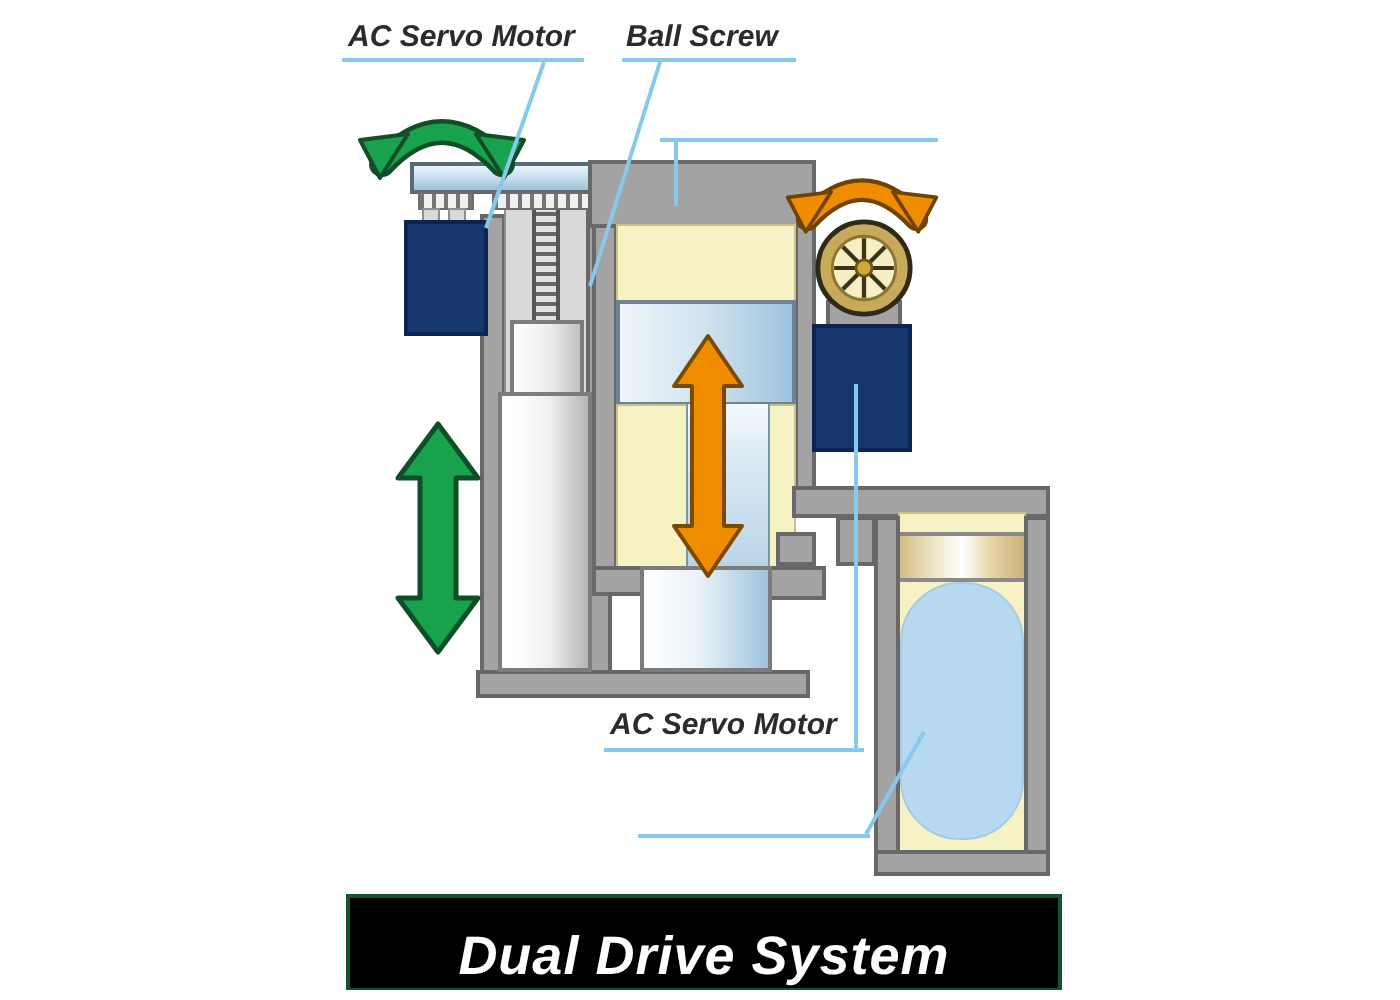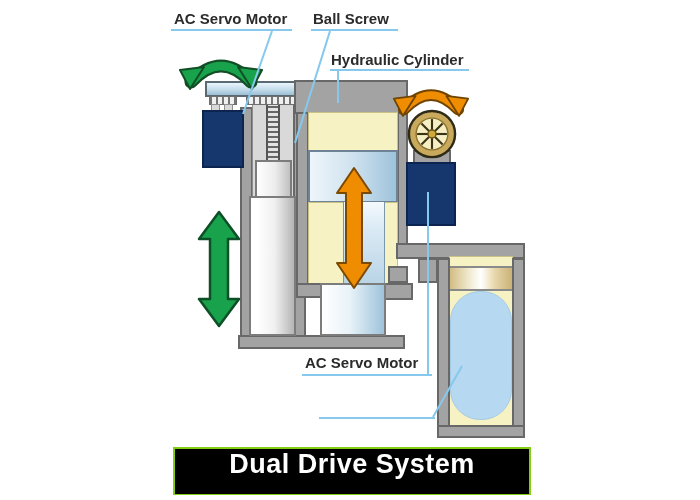--- a/index.html
+++ b/index.html
@@ -1,18 +1,19 @@
 <!DOCTYPE html>
 <html style="--motor_navy: #15376e; --structure_gray: #a3a3a3; --structure_border: #686868; --fluid_cream: #f7f2c4; --piston_blue: #9ec3dc; --assist_fluid_blue: #b6d8f0; --arrow_green: #17a24b; --arrow_orange: #f08c00; --leader_blue: #86c9ec; --banner_bg: #000000; --banner_fg: #ffffff;"><head>
 <meta charset="utf-8">
 <style>
   html,body{margin:0;padding:0;background:#fff;}
   .canvas{
     position:relative;width:700px;height:495px;background:#ffffff;overflow:hidden;
     font-family:"Liberation Sans", sans-serif;
+    font-style:italic;
   }
   .p{position:absolute;box-sizing:border-box;}
   .gray{background:var(--structure_gray);border:2px solid var(--structure_border);}
   .lgray{background:#d9d9d9;border:1px solid #8f8f8f;}
   .navy{background:var(--motor_navy);border:2px solid #0b2450;}
   .cream{background:var(--fluid_cream);border:1px solid #c9c186;}
   .belt{background:linear-gradient(180deg,#eaf5fb 0%,#c3dcea 55%,#9dbfd4 100%);border:2px solid #5a6a74;}
   .teeth{background:repeating-linear-gradient(90deg,#767676 0 2px,#f0f0f0 2px 6px);border:1px solid #6e6e6e;}
   .thread{background:repeating-linear-gradient(180deg,#666 0 2px,#e3e3e3 2px 5px);border-left:2px solid #555;border-right:2px solid #555;}
   .nut{background:linear-gradient(90deg,#ffffff 0%,#ececec 55%,#c0c0c0 100%);border:2px solid #7c7c7c;}
@@ -22,21 +23,21 @@
   .foot{background:linear-gradient(90deg,#ffffff 0%,#e8f2f8 45%,var(--piston_blue) 100%);border:2px solid #7c7c7c;}
   .band{background:linear-gradient(90deg,#d0b97e 0%,#f0e8cc 30%,#ffffff 50%,#e6d6a8 72%,#c9af74 100%);border-top:2px solid #8a8a8a;border-bottom:2px solid #8a8a8a;}
   .blob{background:var(--assist_fluid_blue);border:1px solid #a5cbe4;border-radius:30px;}
   .lbl{position:absolute;font-weight:bold;font-size:15px;color:#2b2b2b;white-space:nowrap;z-index:50;}
   .overlay{position:absolute;left:0;top:0;z-index:40;pointer-events:none;}
   .arrow{position:absolute;z-index:30;}
   .wheel{position:absolute;z-index:28;}
   .banner{
     position:absolute;left:173px;top:447px;width:354px;height:45px;
     background:var(--banner_bg);color:var(--banner_fg);
-    border:2px solid #84cc16;display:flex;align-items:flex-start;justify-content:center;
+    border:2px solid #14532d;display:flex;align-items:flex-end;justify-content:center;
     font-size:27px;font-weight:bold;z-index:60;letter-spacing:0.5px;
   }
 </style>
 </head>
 <body>
 
 <div class="canvas">
 
   <div class="p gray" style="left:238px;top:335px;width:167px;height:14px;"></div>
 
@@ -119,20 +120,19 @@
       <line x1="272" y1="31" x2="243" y2="114"></line>
       <line x1="330" y1="31" x2="295" y2="143"></line>
       <line x1="338" y1="70" x2="338" y2="103"></line>
       <line x1="428" y1="375" x2="428" y2="192"></line>
       <line x1="433" y1="417" x2="462" y2="366"></line>
     </g>
   </svg>
 
   <div class="lbl" style="left:174px;top:10px;">AC Servo Motor</div>
   <div class="lbl" style="left:313px;top:10px;">Ball Screw</div>
-  <div class="lbl" style="left:331px;top:51px;">Hydraulic Cylinder</div>
   <div class="lbl" style="left:305px;top:354px;">AC Servo Motor</div>
 
   <div class="banner">
     <span>Dual Drive System</span>
   </div>
 
 </div>
 
 </body></html>

